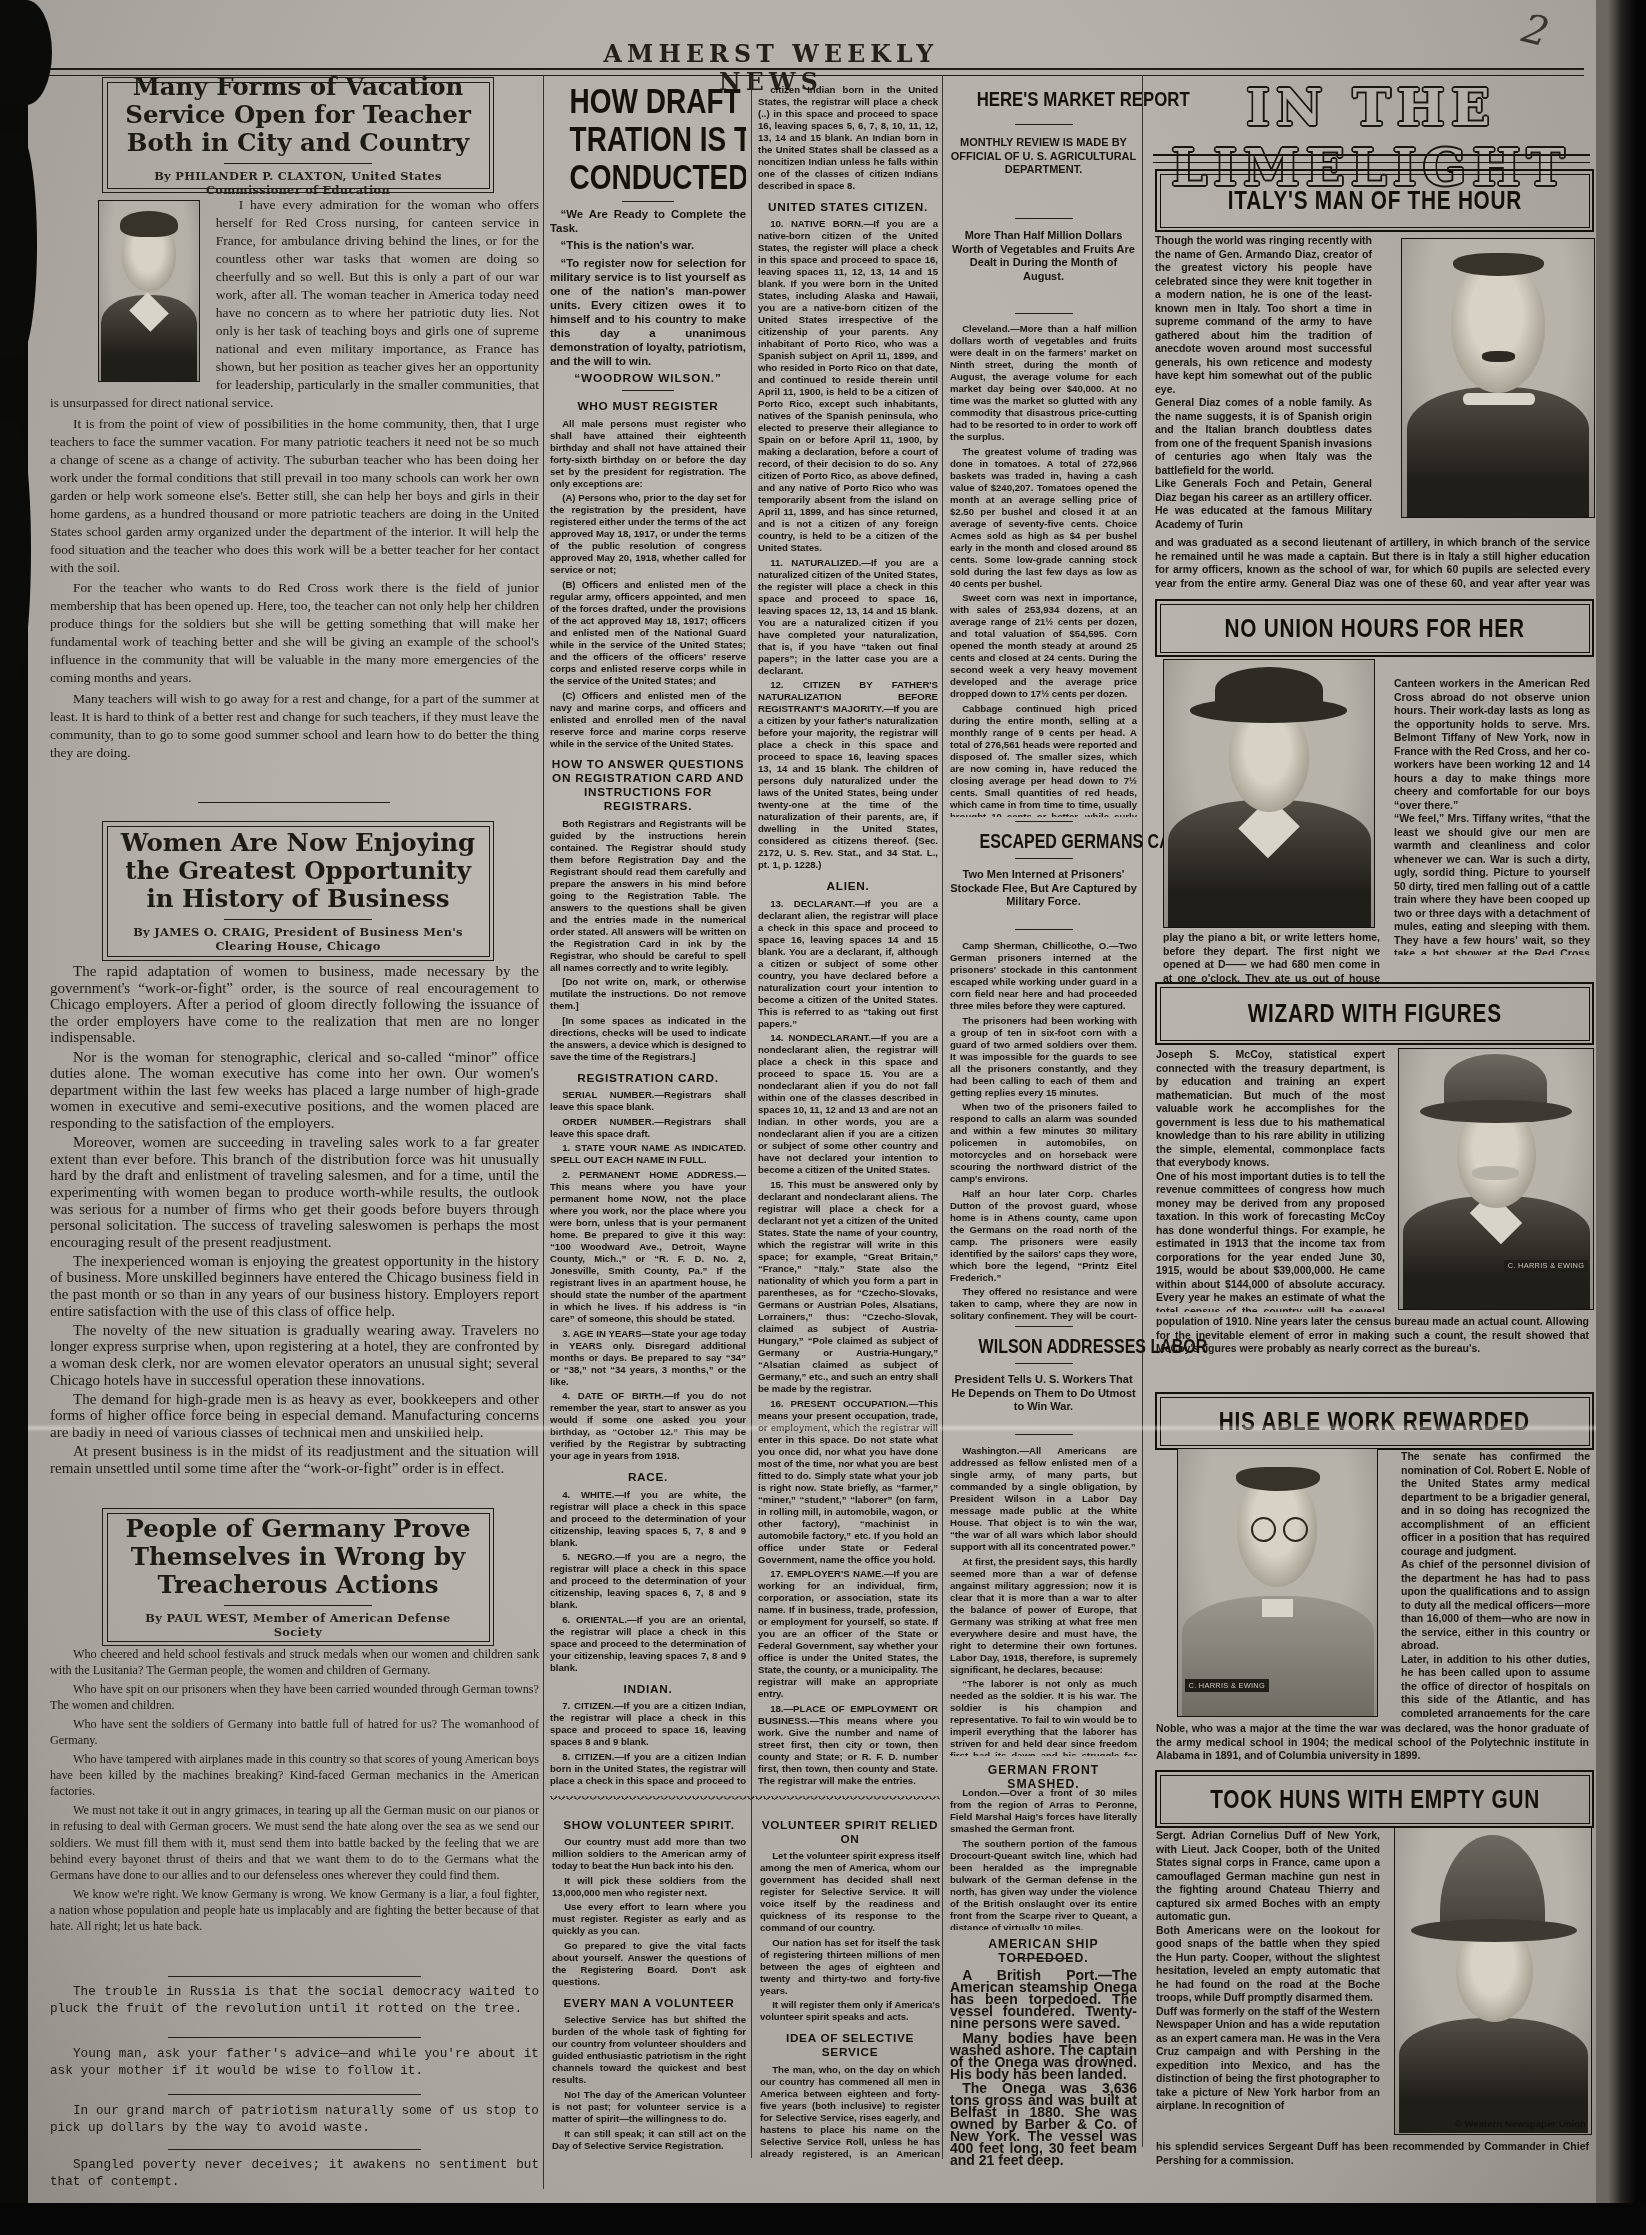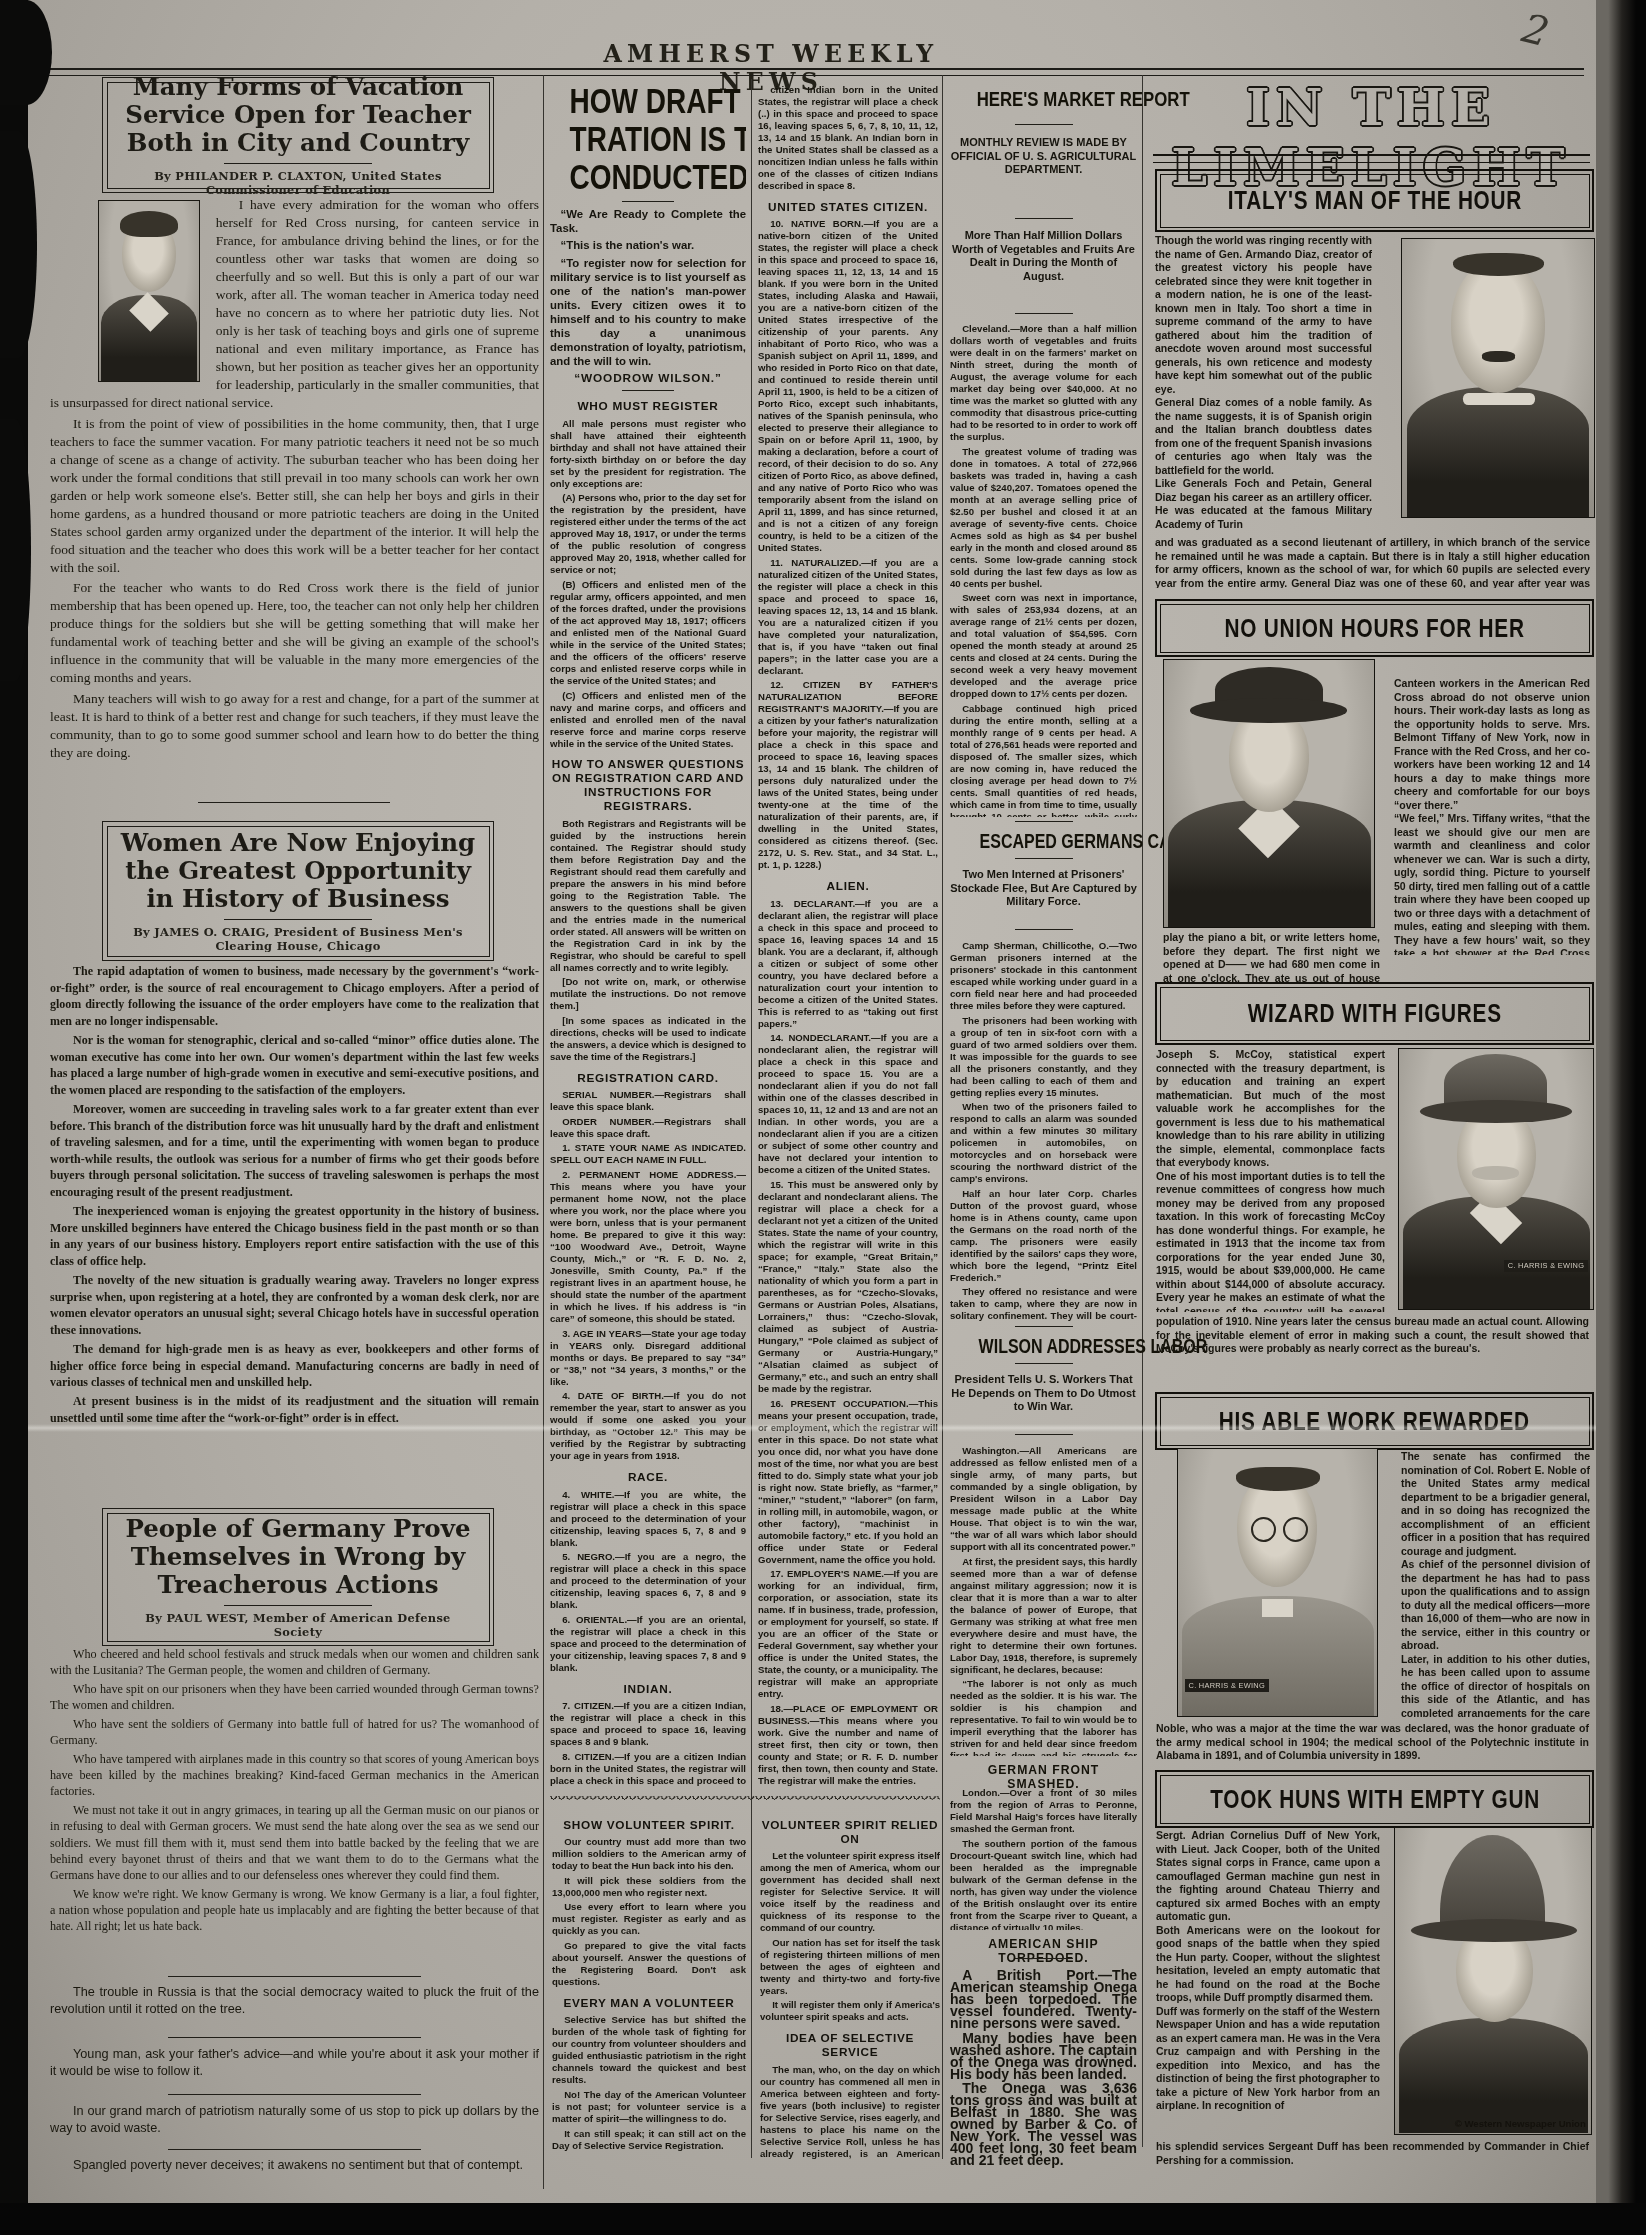--- a/index.html
+++ b/index.html
@@ -32,21 +32,21 @@
   .serif-body .para{margin:0 0 2.6px;text-indent:23px;}
   .sans-body{font-family:"Liberation Sans",sans-serif;font-weight:bold;color:#17150e;
     text-align:justify;overflow:hidden;}
   .sans-body .para,.sans-col .para{margin:0 0 2.6px;text-indent:12.2px;}
   .sans-col{position:absolute;font-family:"Liberation Sans",sans-serif;font-weight:bold;
     color:#17150e;text-align:justify;overflow:hidden;font-size:9.6px;line-height:12px;}
   .sec-head{font:bold 11.8px "Liberation Sans",sans-serif;text-align:center;letter-spacing:0.7px;
     margin:7.9px 0 4.4px;color:#14120c;}
   .mini-rule{width:52px;border-top:1.7px solid #201e18;margin:5.2px auto;}
   .short-rule{position:absolute;border-top:1.7px solid #201e18;}
-  .filler{position:absolute;font-family:Liberation Sans, sans-serif;font-size:12.7px;line-height:16.6px;
+  .filler{position:absolute;font-family:Liberation Mono, monospace;font-size:12.7px;line-height:16.6px;
     color:#1a180f;text-align:justify;overflow:hidden;}
   .filler .para{margin:0;text-indent:23px;}
   
   .draft-hl{font:bold 35px/1.08 "Liberation Sans",sans-serif;color:#141209;text-align:center;}
   .draft-hl .hl-line{display:block;transform:scaleX(.8);transform-origin:50% 50%;white-space:nowrap;}
   .q-para{margin:0 0 3.5px;text-indent:10.5px;font:bold 11.4px/14px "Liberation Sans",sans-serif;text-align:justify;}
   .attribution{font:bold 11.8px "Liberation Sans",sans-serif;text-align:center;letter-spacing:0.9px;margin:3.5px 0;}
   
   .cond{display:inline-block;transform:scaleX(.8);transform-origin:50% 50%;white-space:nowrap;}
   .mkt-head{position:absolute;width:187px;text-align:center;font:bold 21px "Liberation Sans",sans-serif;color:#141209;}
@@ -130,21 +130,21 @@
     <div class="short-rule" style="left:170px;top:802px;width:192px;"></div>
 
     <div class="headbox" style="left:74px;top:821px;width:383px;height:131px;">
       <div class="headbox-inner">
         <div class="feat-hl">Women Are Now Enjoying the Greatest Opportunity in History of Business</div>
         <div class="hl-rule"></div>
         <div class="byline">By JAMES O. CRAIG, President of Business Men's Clearing House, Chicago</div>
       </div>
     </div>
 
-    <div class="serif-body" style="left:22px;top:963px;width:489px;height:517px;font-size:12px;line-height:16.6px;font-weight:bold;">
+    <div class="serif-body" style="left:22px;top:963px;width:489px;height:517px;font-size:15px;line-height:16.6px;">
       <span><p class="para">The rapid adaptation of women to business, made necessary by the government's “work-or-fight” order, is the source of real encouragement to Chicago employers. After a period of gloom directly following the issuance of the order employers have come to the realization that men are no longer indispensable.</p><p class="para">Nor is the woman for stenographic, clerical and so-called “minor” office duties alone. The woman executive has come into her own. Our women's department within the last few weeks has placed a large number of high-grade women in executive and semi-executive positions, and the women placed are responding to the satisfaction of the employers.</p><p class="para">Moreover, women are succeeding in traveling sales work to a far greater extent than ever before. This branch of the distribution force was hit unusually hard by the draft and enlistment of traveling salesmen, and for a time, until the experimenting with women began to produce worth-while results, the outlook was serious for a number of firms who get their goods before buyers through personal solicitation. The success of traveling saleswomen is perhaps the most encouraging result of the present readjustment.</p><p class="para">The inexperienced woman is enjoying the greatest opportunity in the history of business. More unskilled beginners have entered the Chicago business field in the past month or so than in any years of our business history. Employers report entire satisfaction with the use of this class of office help.</p><p class="para">The novelty of the new situation is gradually wearing away. Travelers no longer express surprise when, upon registering at a hotel, they are confronted by a woman desk clerk, nor are women elevator operators an unusual sight; several Chicago hotels have in successful operation these innovations.</p><p class="para">The demand for high-grade men is as heavy as ever, bookkeepers and other forms of higher office force being in especial demand. Manufacturing concerns are badly in need of various classes of technical men and unskilled help.</p><p class="para">At present business is in the midst of its readjustment and the situation will remain unsettled until some time after the “work-or-fight” order is in effect.</p></span>
     </div>
 
     <div class="headbox" style="left:74px;top:1508px;width:383px;height:129px;">
       <div class="headbox-inner">
         <div class="feat-hl">People of Germany Prove Themselves in Wrong by Treacherous Actions</div>
         <div class="hl-rule"></div>
         <div class="byline">By PAUL WEST, Member of American Defense Society</div>
       </div>
     </div>

